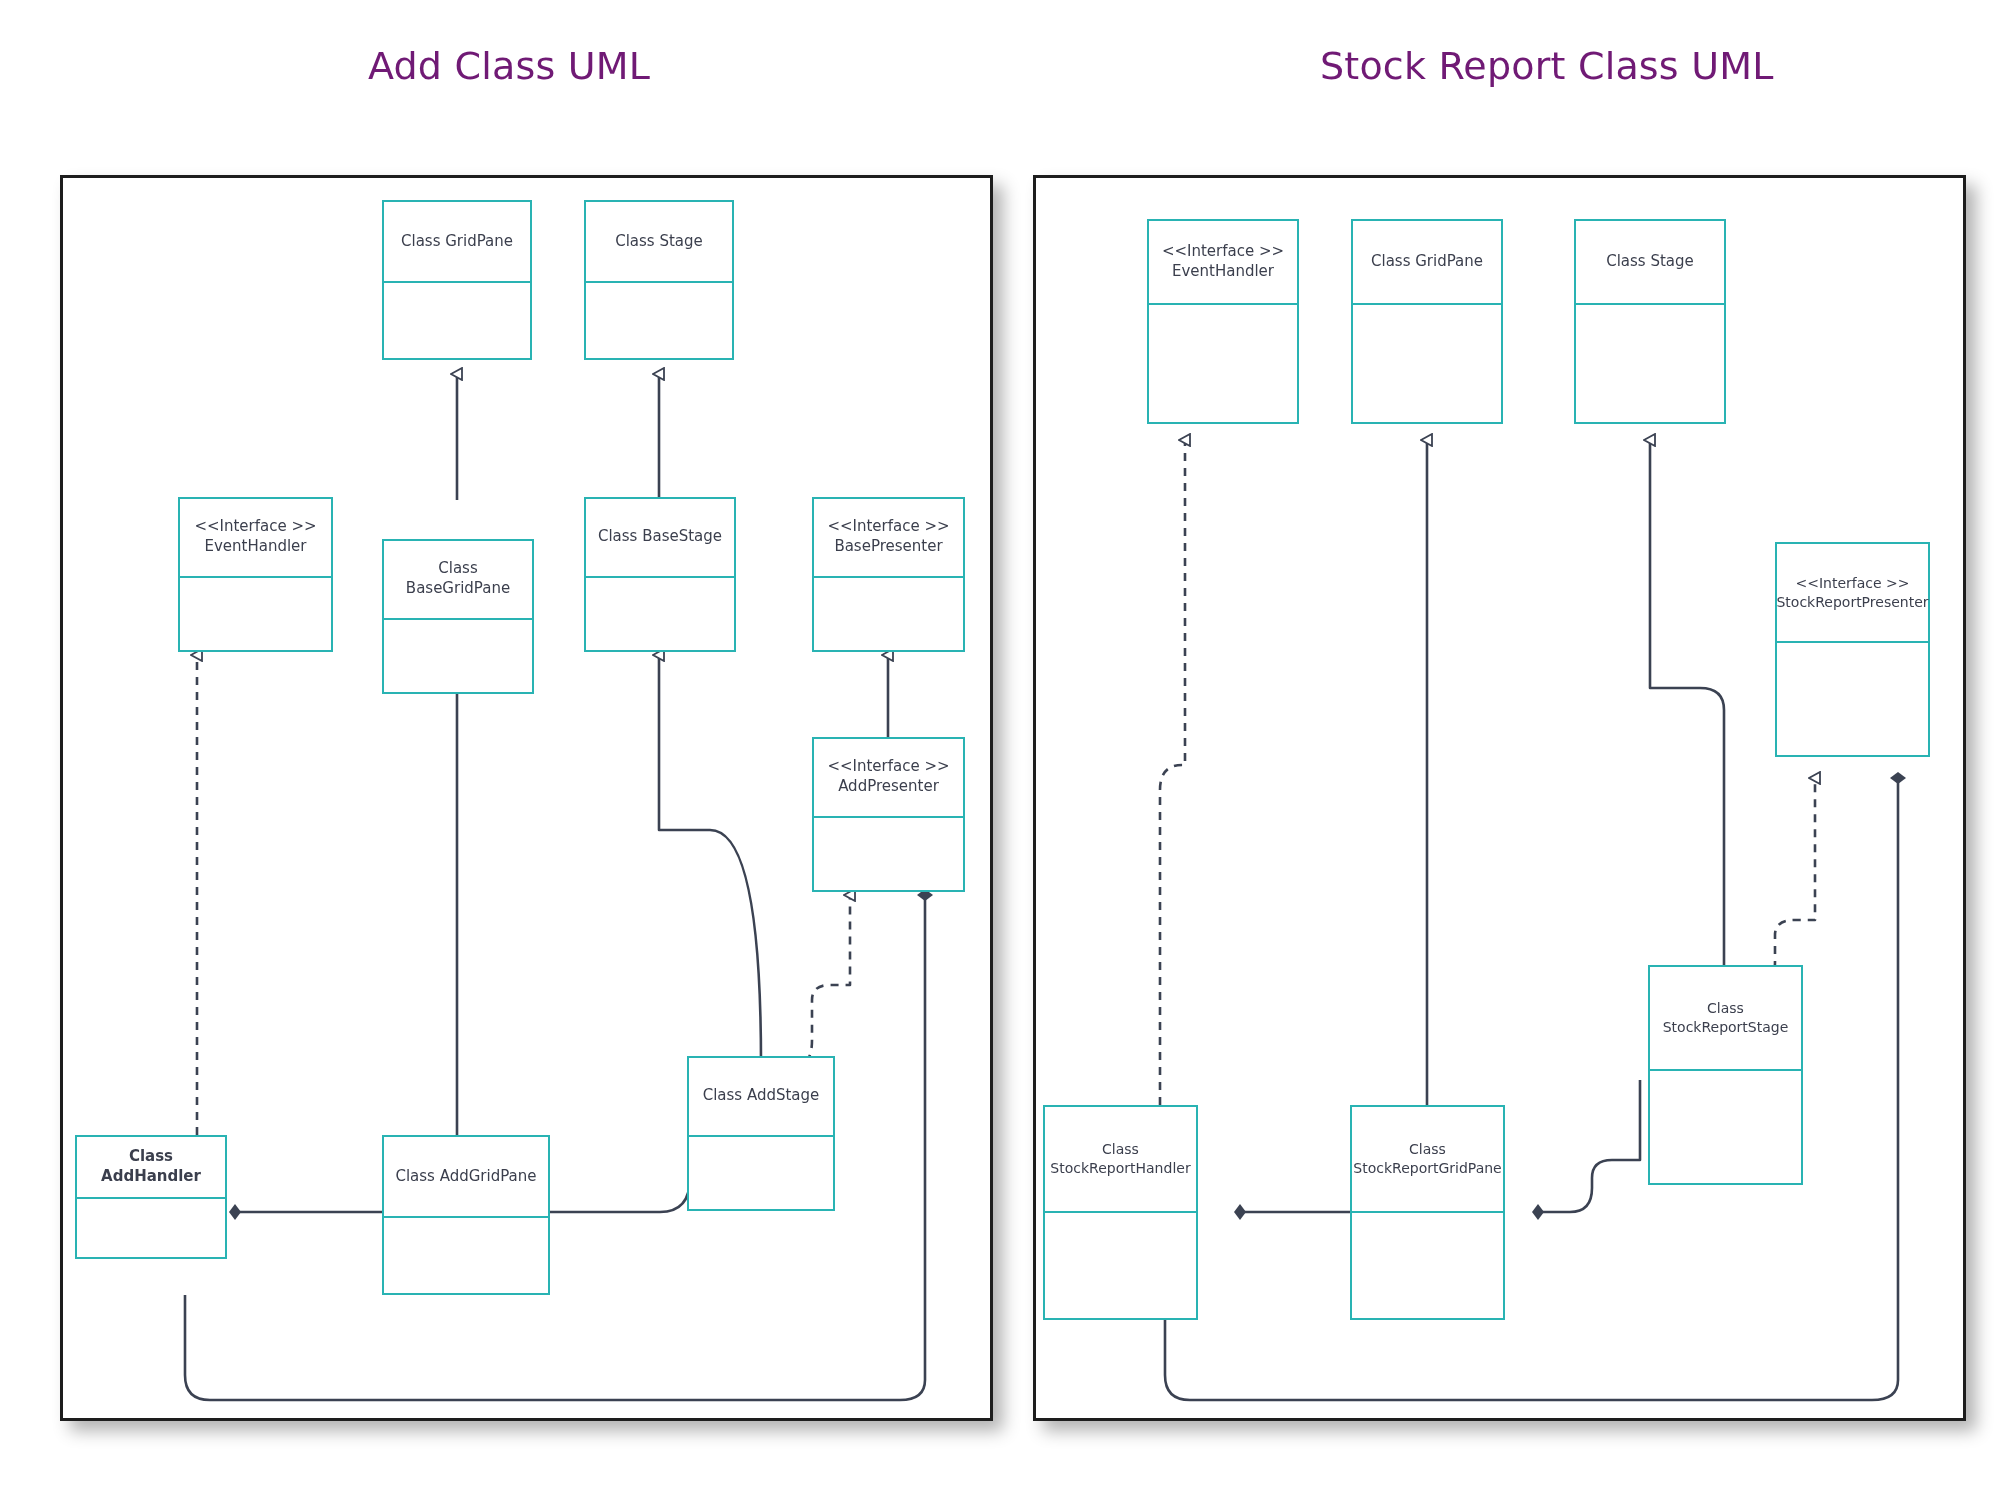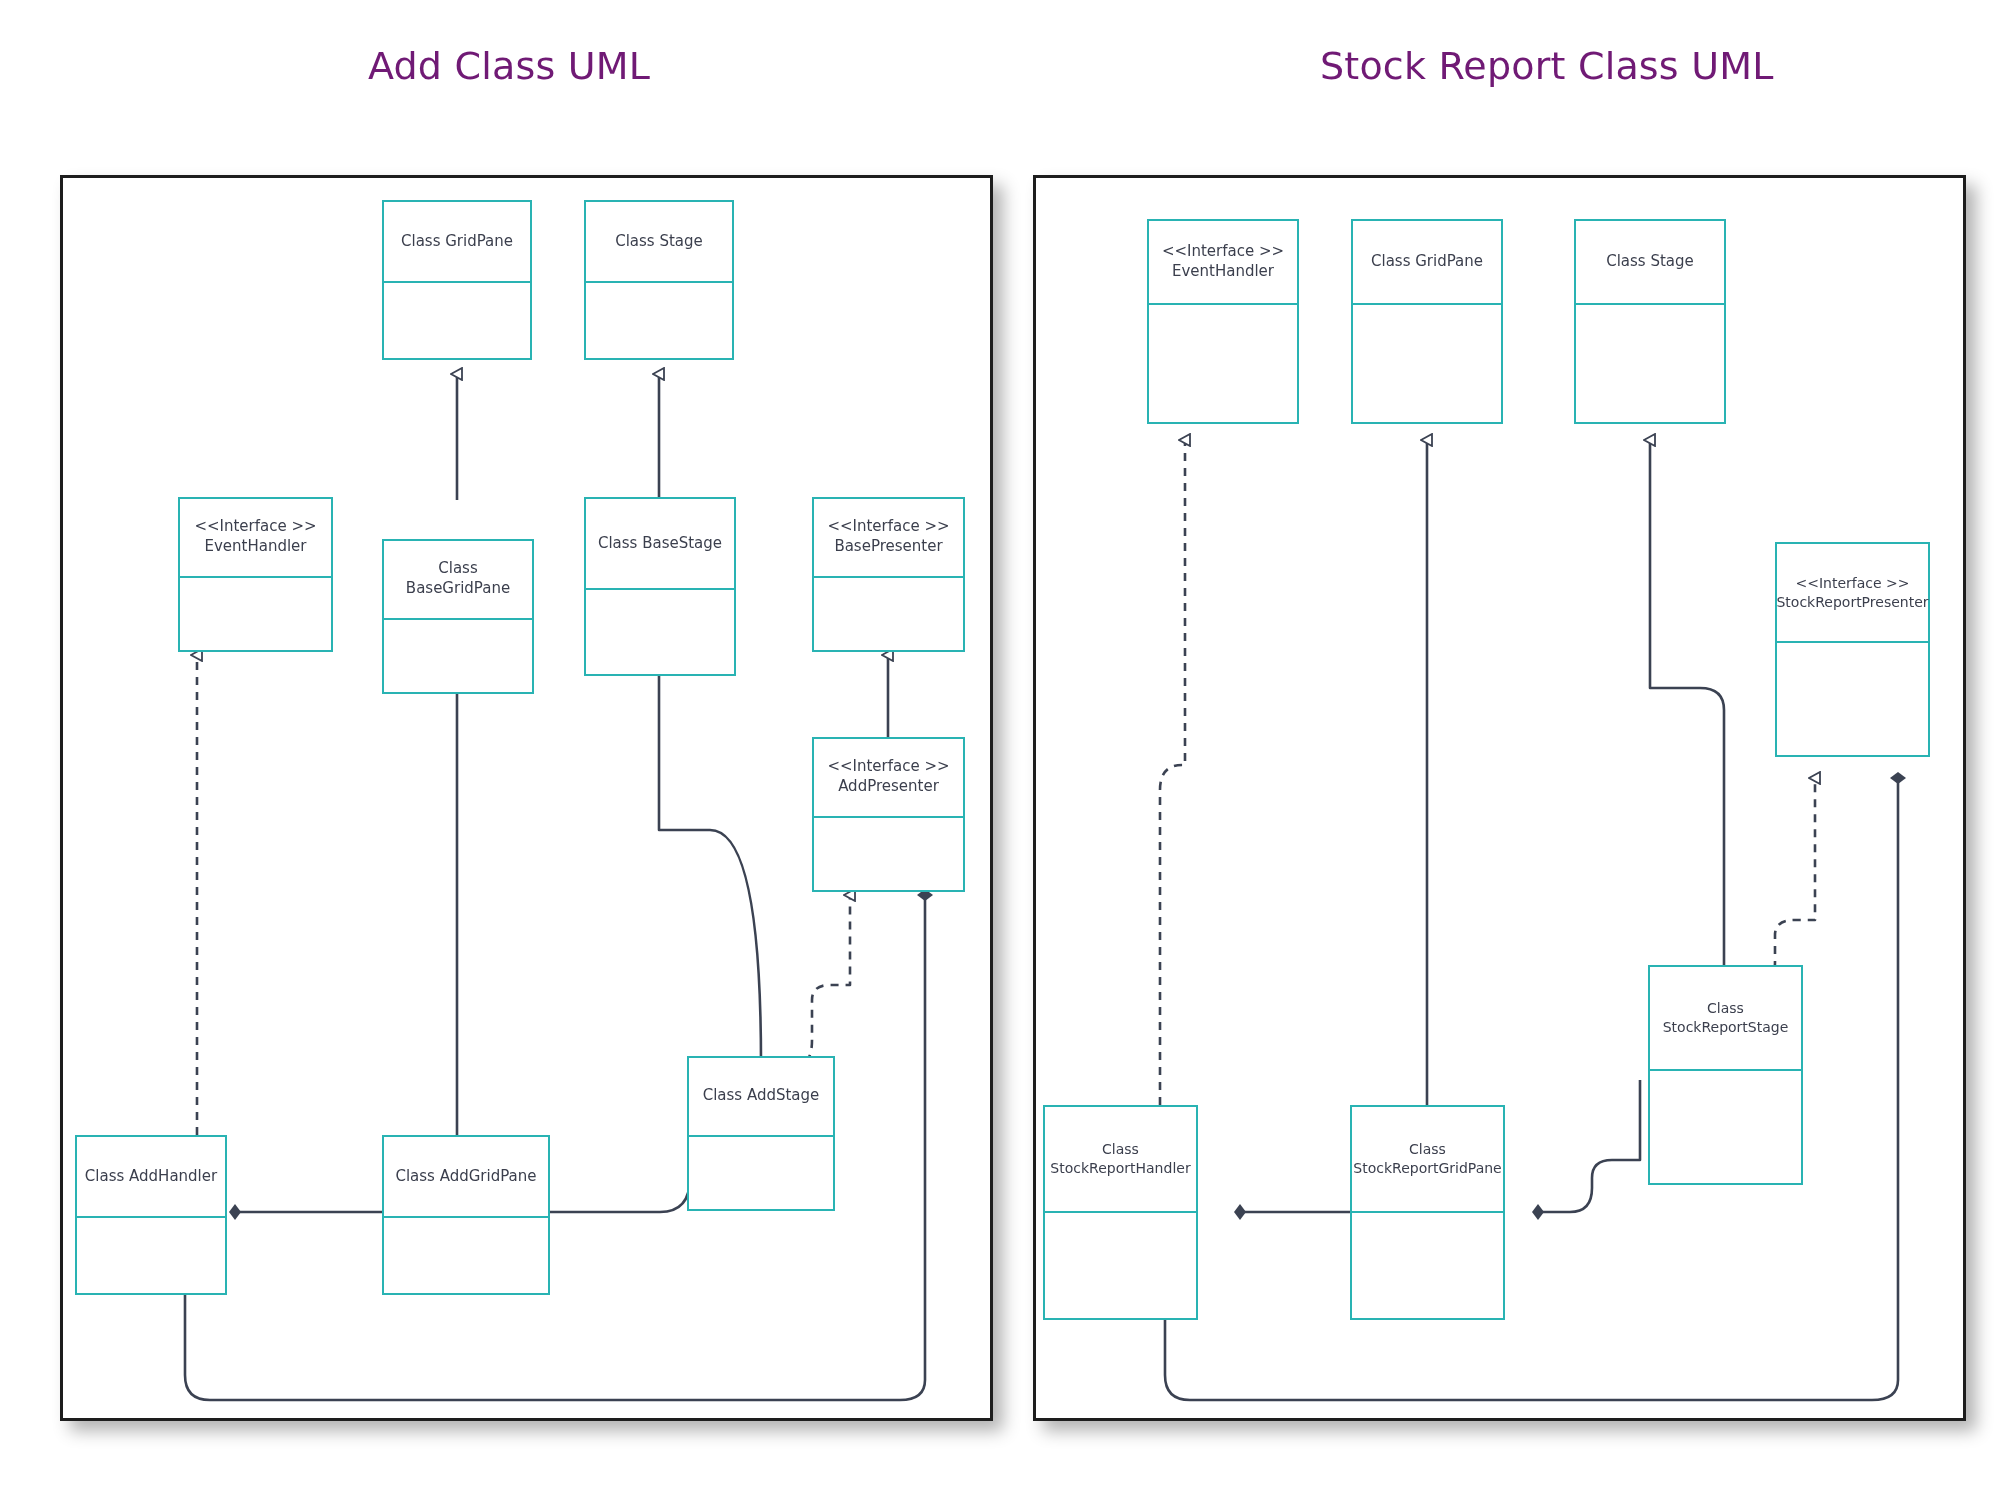--- a/index.html
+++ b/index.html
@@ -149,21 +149,21 @@
     <div class="body"></div>
   </div>
 
   <div class="node" style="left:382px;top:497px;width:152px;height:155px;margin-top:42px;">
     <div class="head">
       <span class="label">Class BaseGridPane</span>
     </div>
     <div class="body"></div>
   </div>
 
-  <div class="node" style="left:584px;top:497px;width:152px;height:179px;">
+  <div class="node" style="left:584px;top:497px;width:152px;height:155px;">
     <div class="head">
       <span class="label">Class BaseStage</span>
     </div>
     <div class="body"></div>
   </div>
 
   <div class="node" style="left:812px;top:497px;width:153px;height:155px;">
     <div class="head">
       <span class="label">&lt;&lt;Interface &gt;&gt;
 BasePresenter</span>
@@ -179,21 +179,21 @@
     <div class="body"></div>
   </div>
 
   <div class="node" style="left:687px;top:1040px;width:148px;height:155px;margin-top:16px;">
     <div class="head">
       <span class="label">Class AddStage</span>
     </div>
     <div class="body"></div>
   </div>
 
-  <div class="node" style="left:75px;top:1135px;width:152px;height:160px;">
+  <div class="node" style="left:75px;top:1135px;width:152px;height:124px;font-weight:bold;">
     <div class="head">
       <span class="label">Class AddHandler</span>
     </div>
     <div class="body"></div>
   </div>
 
   <div class="node" style="left:382px;top:1135px;width:168px;height:160px;">
     <div class="head">
       <span class="label">Class AddGridPane</span>
     </div>

